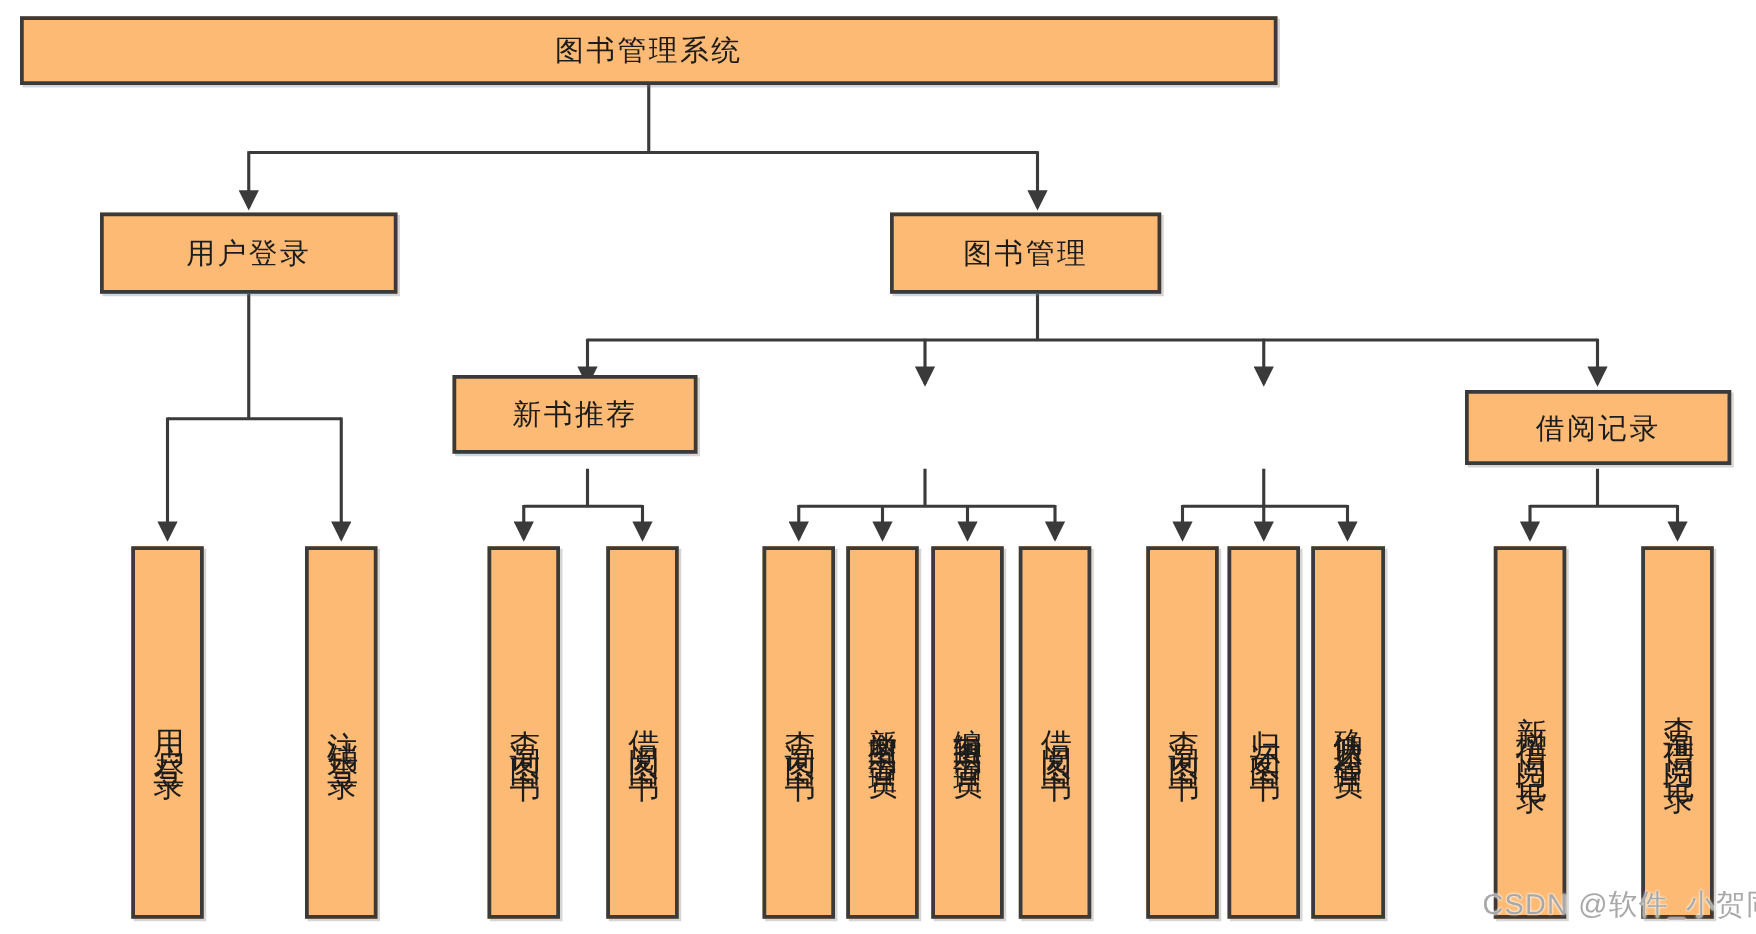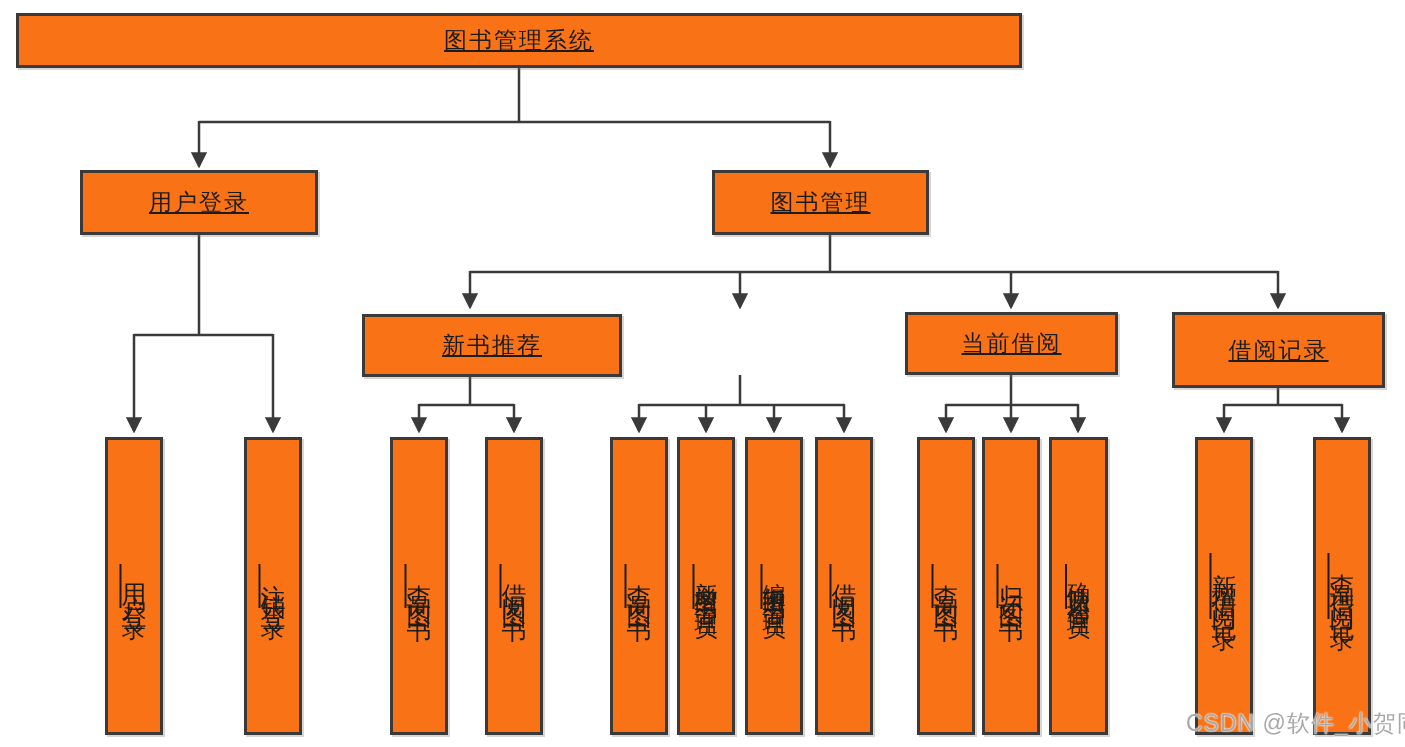--- a/index.html
+++ b/index.html
@@ -12,24 +12,23 @@
   }
   .stage { position: relative; width: 1405px; height: 747px; overflow: hidden; background: var(--bg, #ffffff); }
 
   svg.wires { position: absolute; left: 0; top: 0; width: 1405px; height: 747px; }
   .wire { stroke: var(--line, #3a3a3a); stroke-width: 2.5; fill: none; }
   .arwhead { fill: var(--line, #3a3a3a); }
 
   .box {
     position: absolute;
     border: 3px solid var(--line, #3a3a3a);
-    background: #f97316;
+    background: #fdba74;
     display: flex; align-items: center; justify-content: center;
     box-shadow: 2px 2px 0 rgba(120,120,120,0.30);
-    text-decoration: underline;
   }
   .h-box { font-size: 23px; letter-spacing: 2px; white-space: nowrap; }
   .v-box span {
     writing-mode: vertical-rl;
     text-orientation: mixed;
     font-size: 25px;
     letter-spacing: 11px;
     line-height: 1;
     white-space: nowrap;
   }
@@ -84,23 +83,22 @@
       <line class="wire" x1="1224" y1="404" x2="1224" y2="431" marker-end="url(#arw)"></line>
       <line class="wire" x1="1342" y1="404" x2="1342" y2="431" marker-end="url(#arw)"></line>
     </g>
   </svg>
 
   <div class="box h-box" style="left:16px;top:13px;width:1006px;height:55px">图书管理系统</div>
 
   <div class="box h-box" style="left:80px;top:170px;width:238px;height:65px">用户登录</div>
   <div class="box h-box" style="left:712px;top:170px;width:217px;height:65px">图书管理</div>
 
-  <div class="box h-box" style="left:362px;top:314px;width:260px;height:63px">新书推荐</div>
-  <div class="box h-box" style="left:905px;top:312px;width:213px;height:63px">当前借阅</div>
-  <div class="box h-box" style="left:1172px;top:312px;width:213px;height:76px">借阅记录</div>
+  <div class="box h-box" style="left:362px;top:300px;width:196px;height:63px">新书推荐</div>
+  <div class="box h-box" style="left:1172px;top:312px;width:213px;height:60px">借阅记录</div>
 
   <div class="box v-box" style="left:105px;top:437px;width:58px;height:298px">
     <span>用户登录</span>
   </div>
   <div class="box v-box" style="left:244px;top:437px;width:58px;height:298px">
     <span>注销登录</span>
   </div>
 
   <div class="box v-box" style="left:390px;top:437px;width:58px;height:298px">
     <span>查询图书</span>

